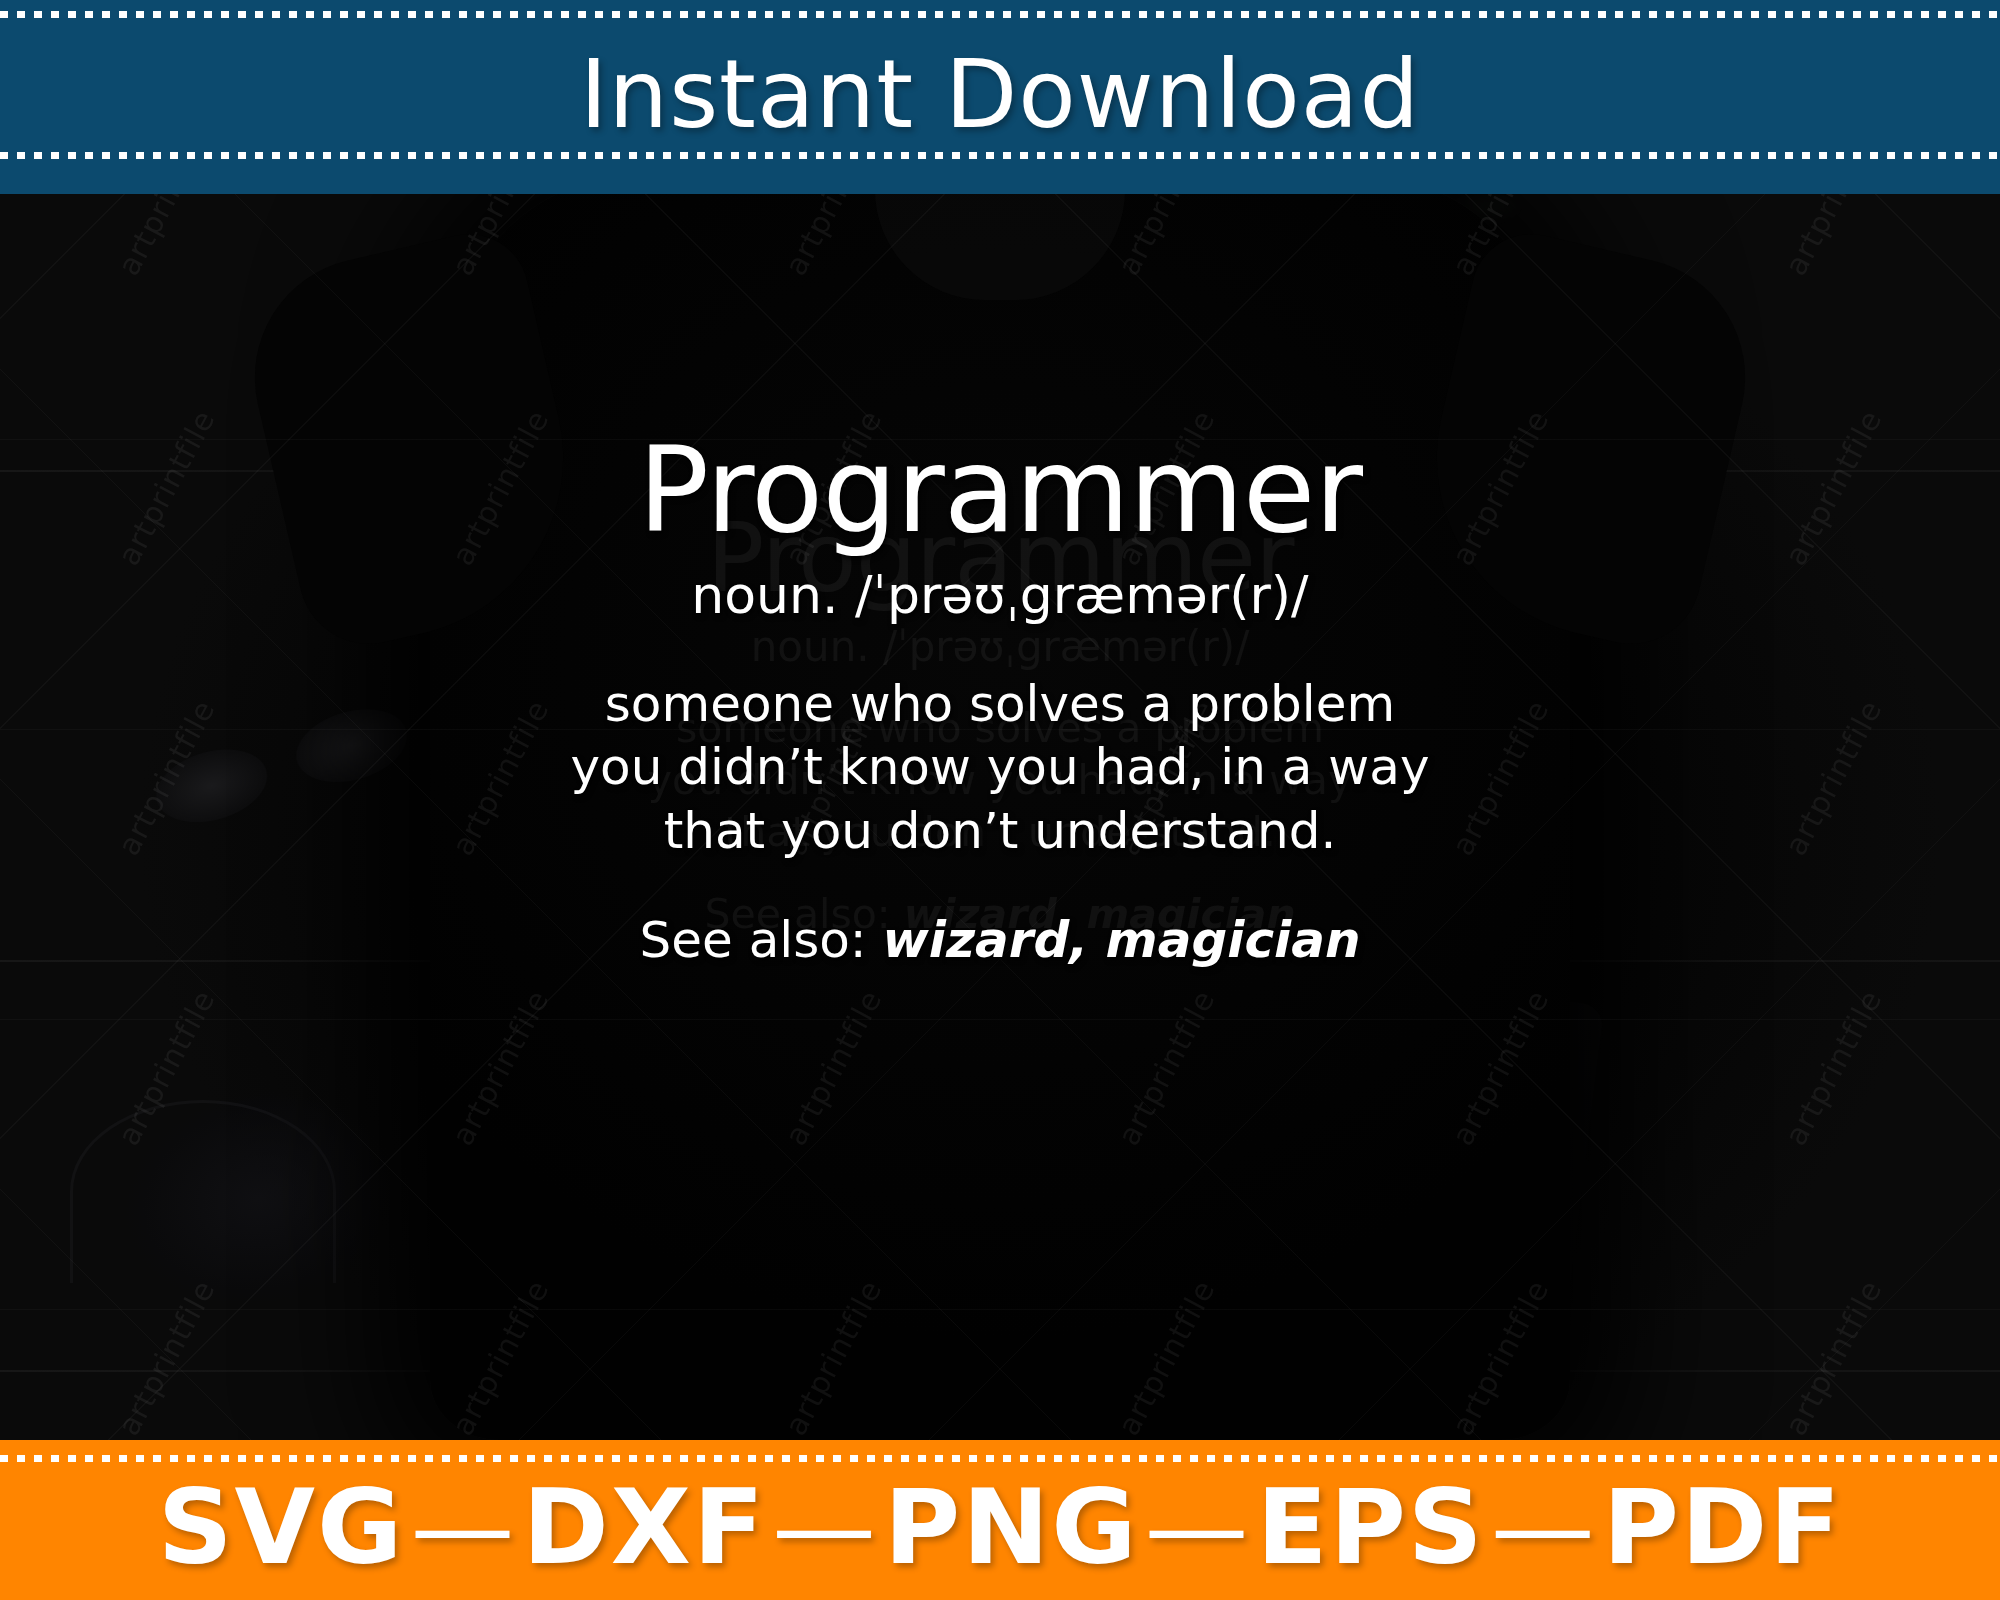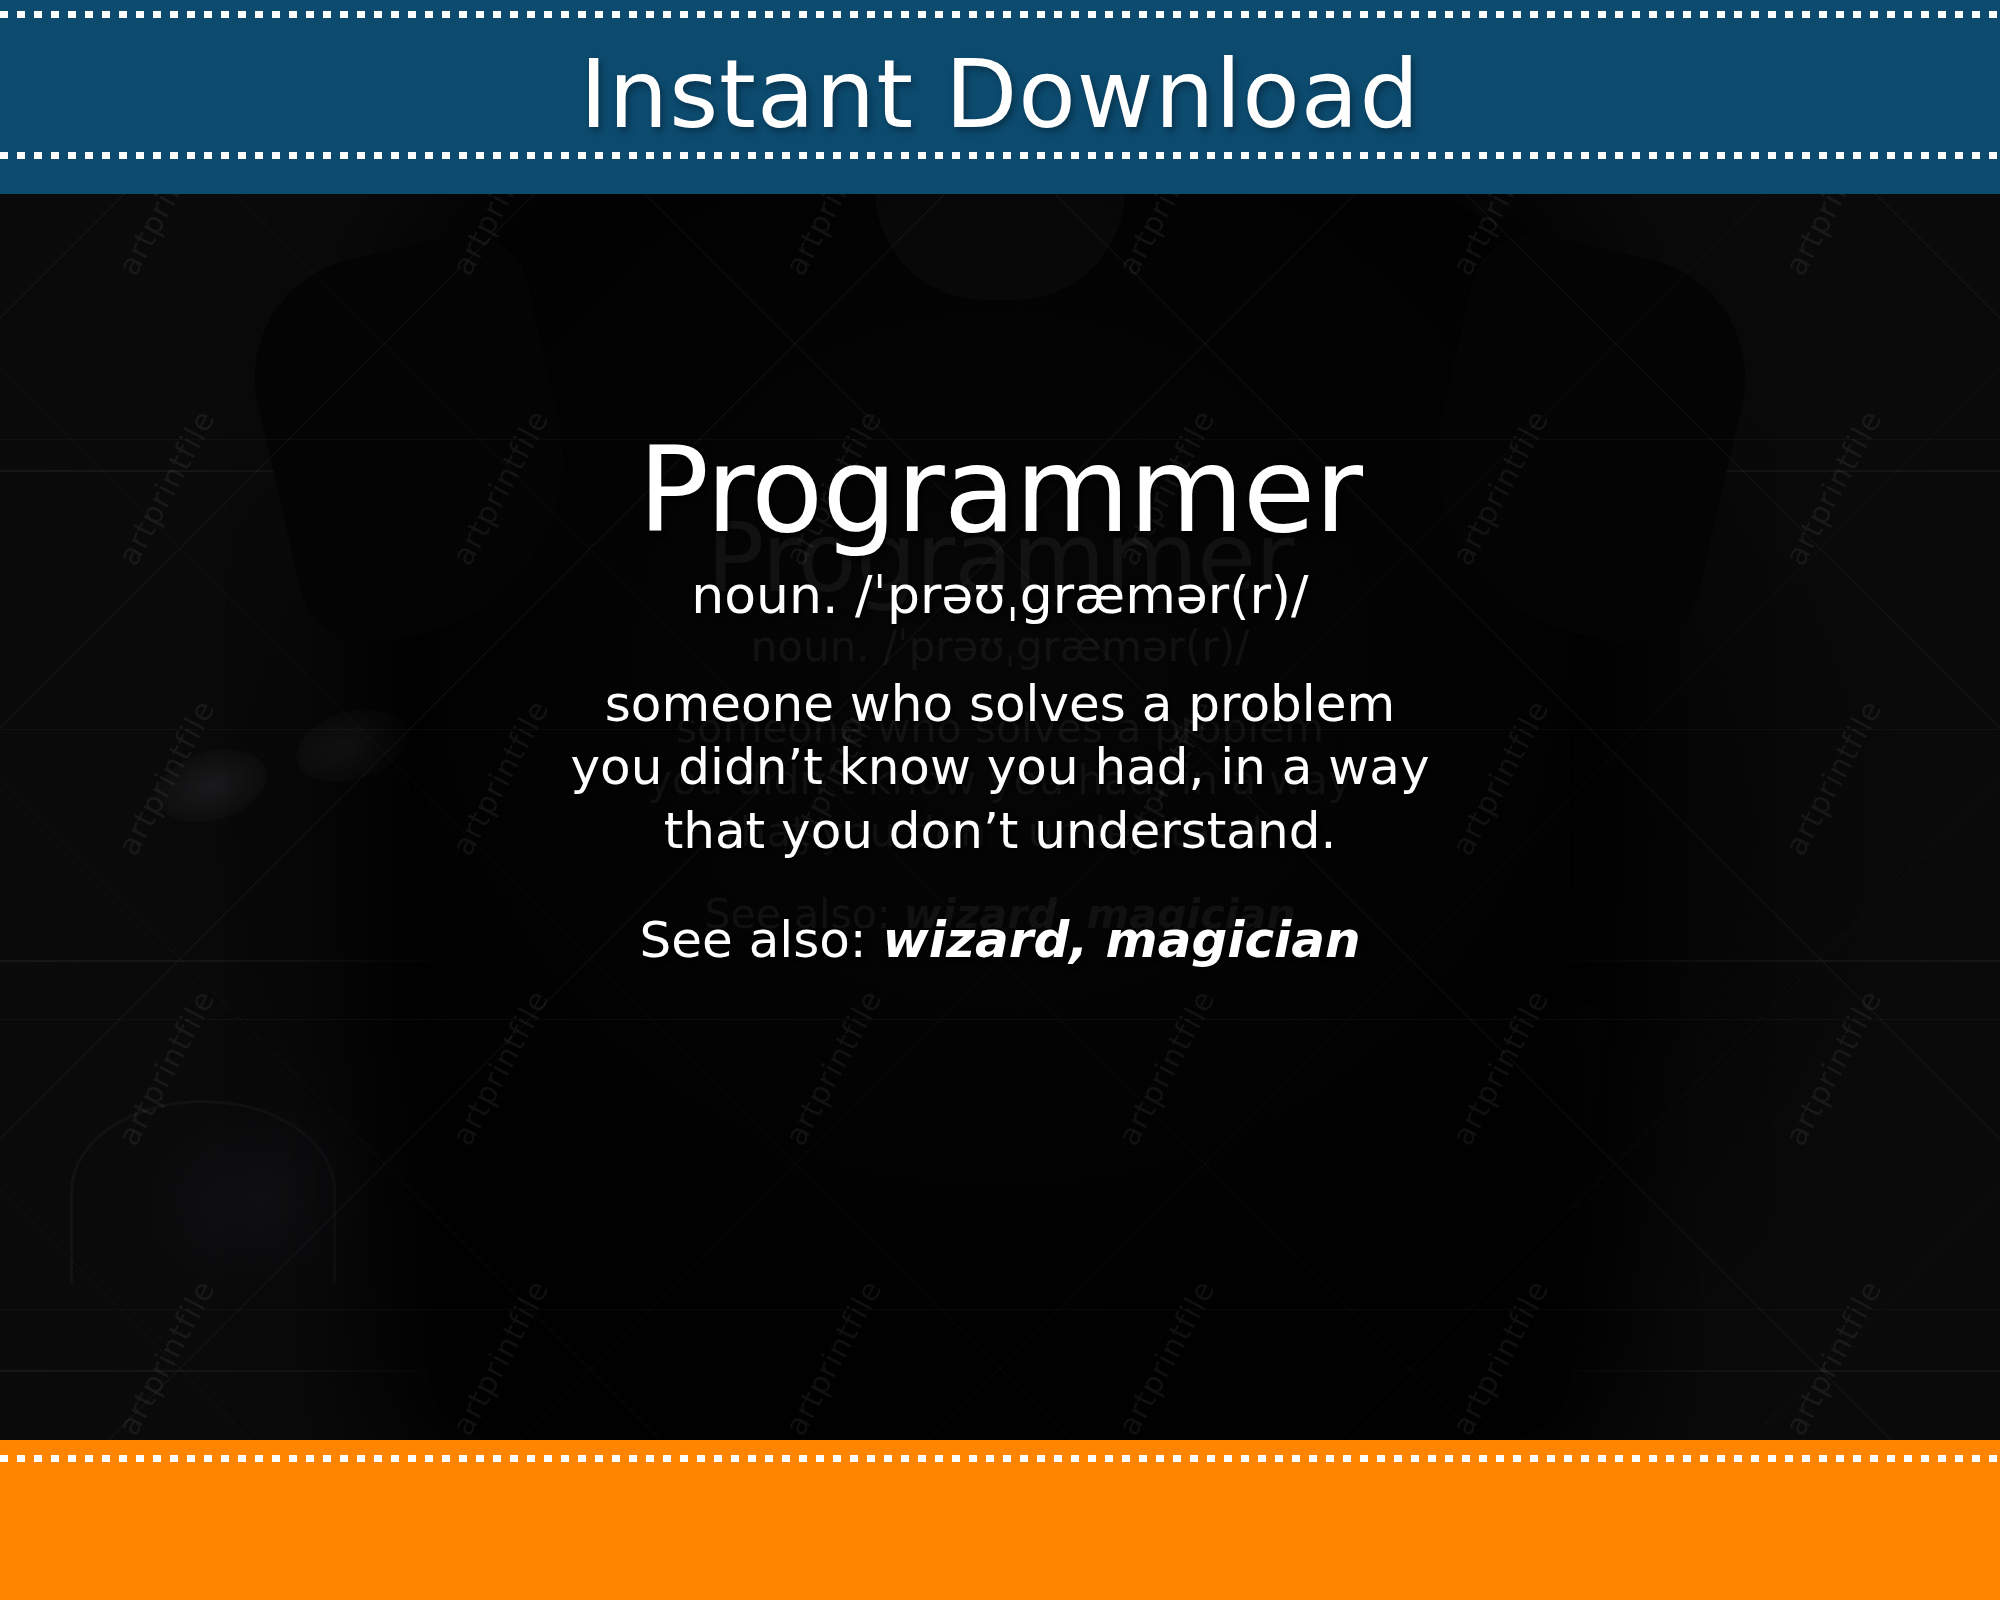--- a/index.html
+++ b/index.html
@@ -356,15 +356,18 @@
   </div>
 
   <div class="banner-top">
     <div class="dash-rule dash-top"></div>
     <div class="banner-title">Instant Download</div>
     <div class="dash-rule dash-bottom"></div>
   </div>
 
   <div class="banner-bottom">
     <div class="dash-rule dash-top"></div>
+    <div class="banner-formats">
+      <span>SVG</span><span class="sep">—</span><span>DXF</span><span class="sep">—</span><span>PNG</span><span class="sep">—</span><span>EPS</span><span class="sep">—</span><span>PDF</span>
+    </div>
   </div>
 
 </div>
 
 </body></html>

